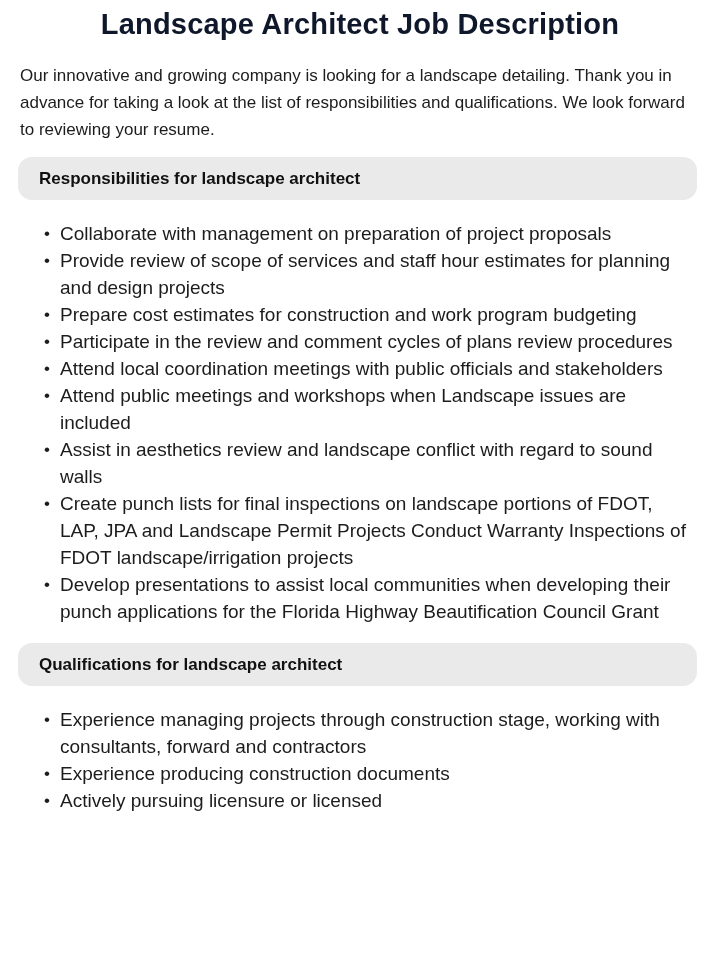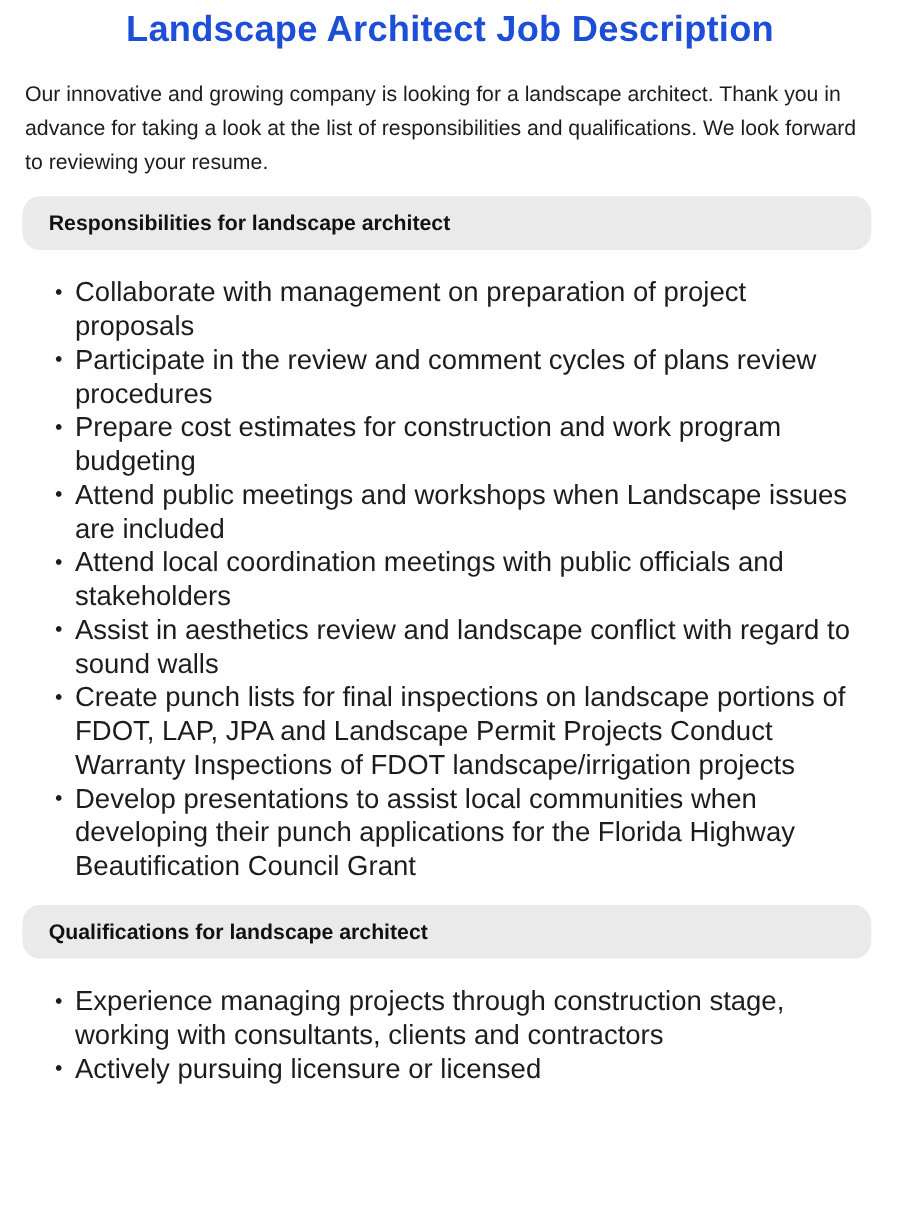--- a/index.html
+++ b/index.html
@@ -18,21 +18,21 @@
     padding: 0 20px;
     box-sizing: border-box;
     width: 720px;
   }
   h1.doc-title {
     font-size: 29px;
     line-height: 36px;
     font-weight: 700;
     text-align: center;
     margin: 6px 0 20px 0;
-    color: #1d4ed8;
+    color: #0f172a;
     letter-spacing: 0.2px;
   }
   p.intro {
     font-size: 17px;
     line-height: 27px;
     margin: 0 0 14px 0;
     color: #1c1c1c;
   }
   .section-header {
     background: #eaeaea;
@@ -50,60 +50,62 @@
     font-weight: 700;
     color: #111111;
   }
   ul.bullet-list {
     list-style: none;
     margin: 20px 0 18px 0;
     padding: 0 0 0 40px;
   }
   ul.bullet-list li {
     position: relative;
-    font-size: 22px;
+    font-size: 19px;
     line-height: 27px;
     color: #1c1c1c;
     padding-right: 6px;
   }
   ul.bullet-list li::before {
     content: "\2022";
     position: absolute;
     left: -16px;
     top: 0;
     font-size: 17px;
     color: #1c1c1c;
   }
 </style>
 </head>
 <body>
 
 <div class="page">
 
   <h1 class="doc-title">Landscape Architect Job Description</h1>
 
-  <p class="intro">Our innovative and growing company is looking for a landscape architect. Thank you in advance for taking a look at the list of responsibilities and qualifications. We look forward to reviewing your resume.</p>
+  <p class="intro">Our innovative and growing company is looking for a landscape detailing. Thank you in advance for taking a look at the list of responsibilities and qualifications. We look forward to reviewing your resume.</p>
 
   <div class="section-header">
     <span class="heading">Responsibilities for landscape architect</span>
   </div>
 
   <ul class="bullet-list">
     <li>Collaborate with management on preparation of project proposals</li>
+    <li>Provide review of scope of services and staff hour estimates for planning and design projects</li>
+    <li>Prepare cost estimates for construction and work program budgeting</li>
     <li>Participate in the review and comment cycles of plans review procedures</li>
-    <li>Prepare cost estimates for construction and work program budgeting</li>
+    <li>Attend local coordination meetings with public officials and stakeholders</li>
     <li>Attend public meetings and workshops when Landscape issues are included</li>
-    <li>Attend local coordination meetings with public officials and stakeholders</li>
     <li>Assist in aesthetics review and landscape conflict with regard to sound walls</li>
     <li>Create punch lists for final inspections on landscape portions of FDOT, LAP, JPA and Landscape Permit Projects Conduct Warranty Inspections of FDOT landscape/irrigation projects</li>
     <li>Develop presentations to assist local communities when developing their punch applications for the Florida Highway Beautification Council Grant</li>
   </ul>
 
   <div class="section-header">
     <span class="heading">Qualifications for landscape architect</span>
   </div>
 
   <ul class="bullet-list">
-    <li>Experience managing projects through construction stage, working with consultants, clients and contractors</li>
+    <li>Experience managing projects through construction stage, working with consultants, forward and contractors</li>
+    <li>Experience producing construction documents</li>
     <li>Actively pursuing licensure or licensed</li>
   </ul>
 
 </div>
 
 </body></html>

